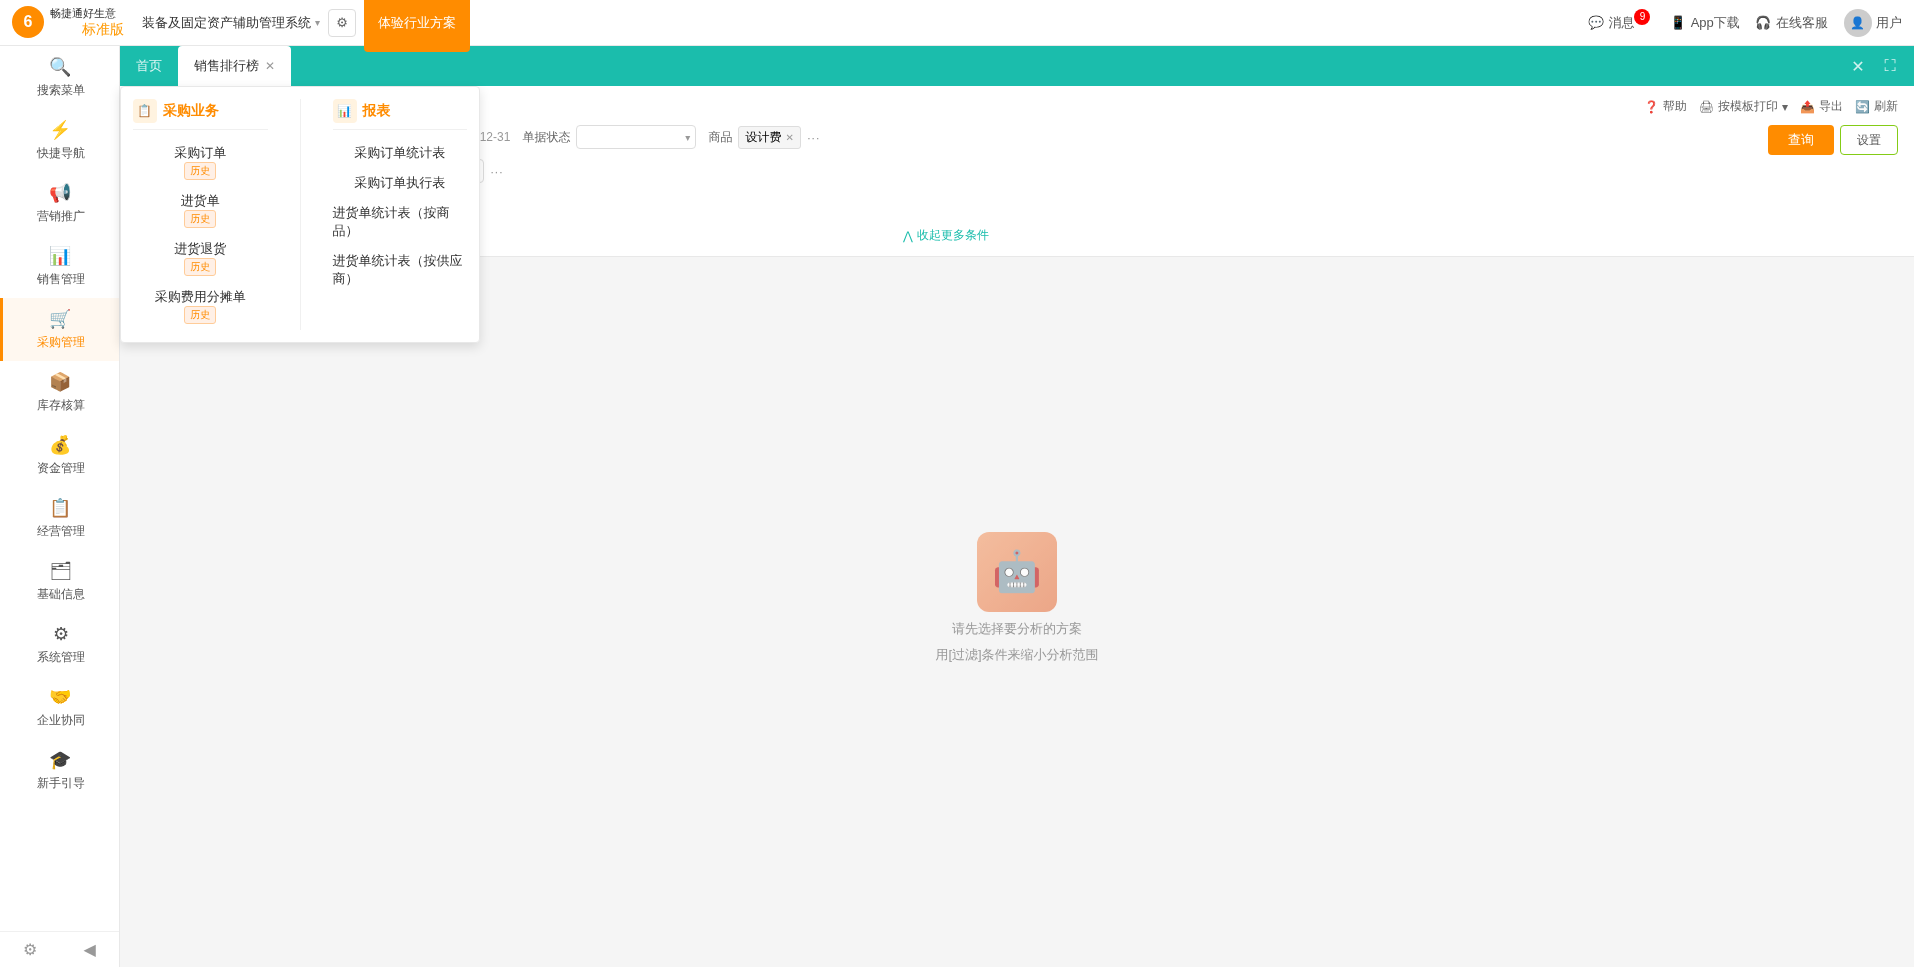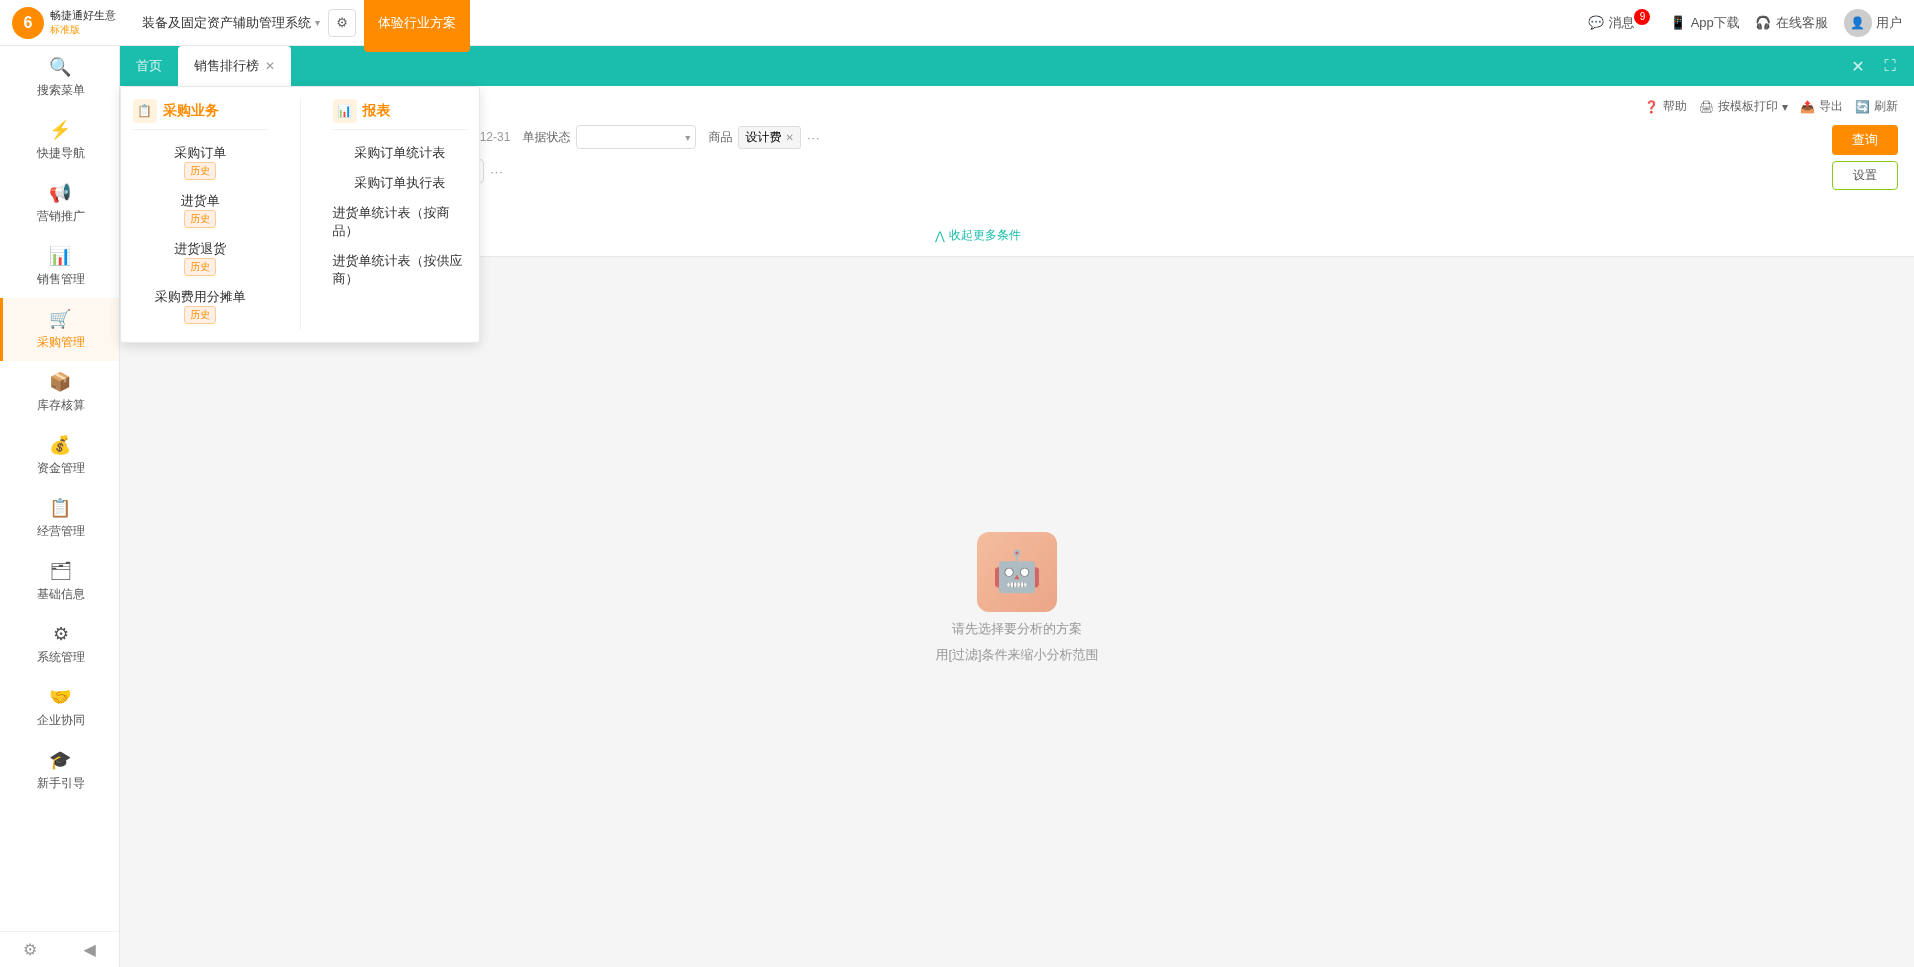--- a/index.html
+++ b/index.html
@@ -24,21 +24,21 @@
       gap: 6px;
     }
     .logo-icon {
       width: 32px; height: 32px;
       background: #ff8c00;
       border-radius: 50%;
       display: flex; align-items: center; justify-content: center;
       color: #fff; font-weight: bold; font-size: 16px;
     }
     .logo-text { font-size: 11px; color: #333; line-height: 1.3; font-family: Liberation Serif, serif; }
-    .logo-sub { font-size: 10px; color: #f90; }
+    .logo-sub { font-size: 14px; color: #f90; margin-left: 32px; }
     .top-mid {
       flex: 1;
       display: flex;
       align-items: center;
       gap: 8px;
       margin-left: 10px;
     }
     .system-title {
       font-size: 13px;
       color: #333;
@@ -274,21 +274,21 @@
       background: #fff;
       color: #555;
       border-radius: 4px;
       padding: 5px 16px;
       font-size: 12px;
       cursor: pointer;
       font-family: Liberation Mono, monospace;
     }
     .filter-actions {
       display: flex;
-      flex-direction: column;
+      flex-direction: row;
       gap: 6px;
       margin-left: auto;
     }
 
     
     .empty-state {
       display: flex;
       flex-direction: column;
       align-items: center;
       justify-content: center;

